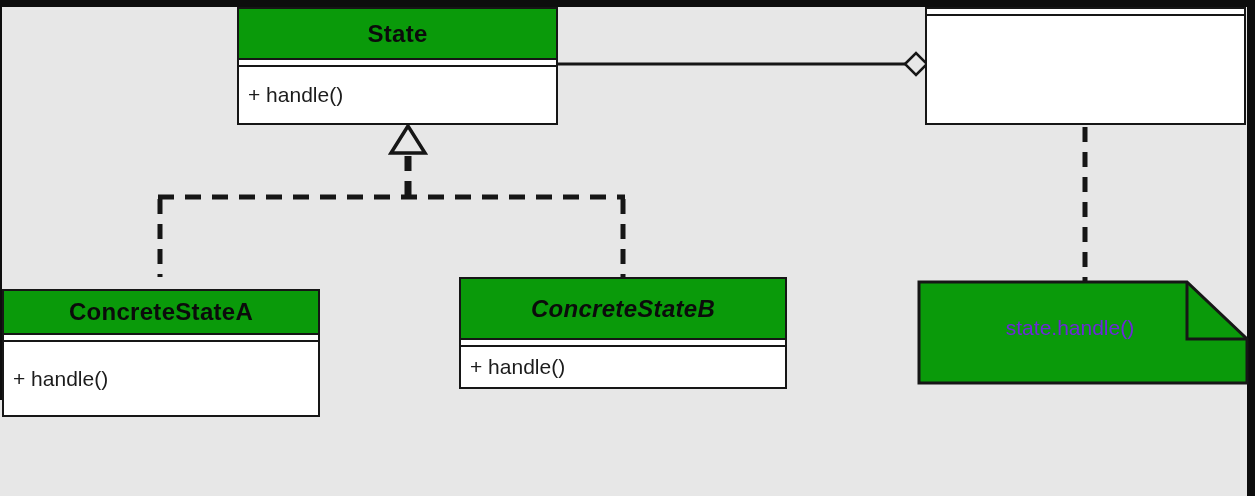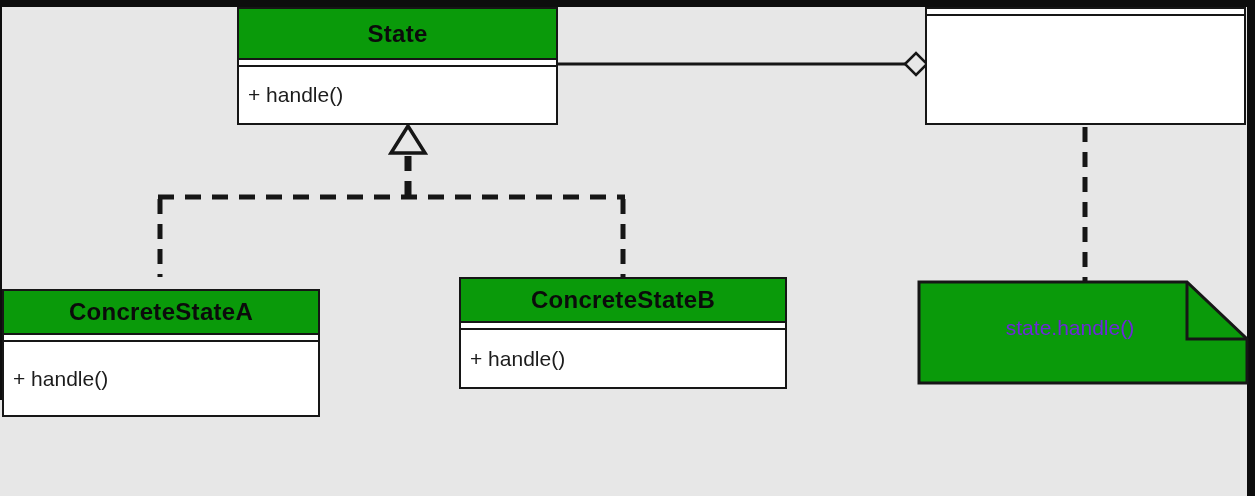--- a/index.html
+++ b/index.html
@@ -43,21 +43,21 @@
     background: #ffffff;
   }
 
   .box-state    { left: 237px; top: 7px;   width: 321px; height: 118px; }
   .box-state    .hdr { height: 51px; }
   .box-context  { left: 925px; top: 7px;   width: 321px; height: 118px; }
   .box-context  .hdr { height: 51px; }
   .box-csa      { left: 2px;   top: 277px; width: 318px; height: 128px; margin-top: 12px; }
   .box-csa      .hdr { height: 44px; }
   .box-csb      { left: 459px; top: 277px; width: 328px; height: 112px; }
-  .box-csb      .hdr { height: 44px; }
+  .box-csb      .hdr { height: 61px; font-style: italic; }
 
   .note-text {
     position: absolute;
     left: 940px; top: 316px; width: 260px;
     text-align: center;
     font-size: 21px; color: #6d28d9;
   }
 </style>
 </head>
 <body>

